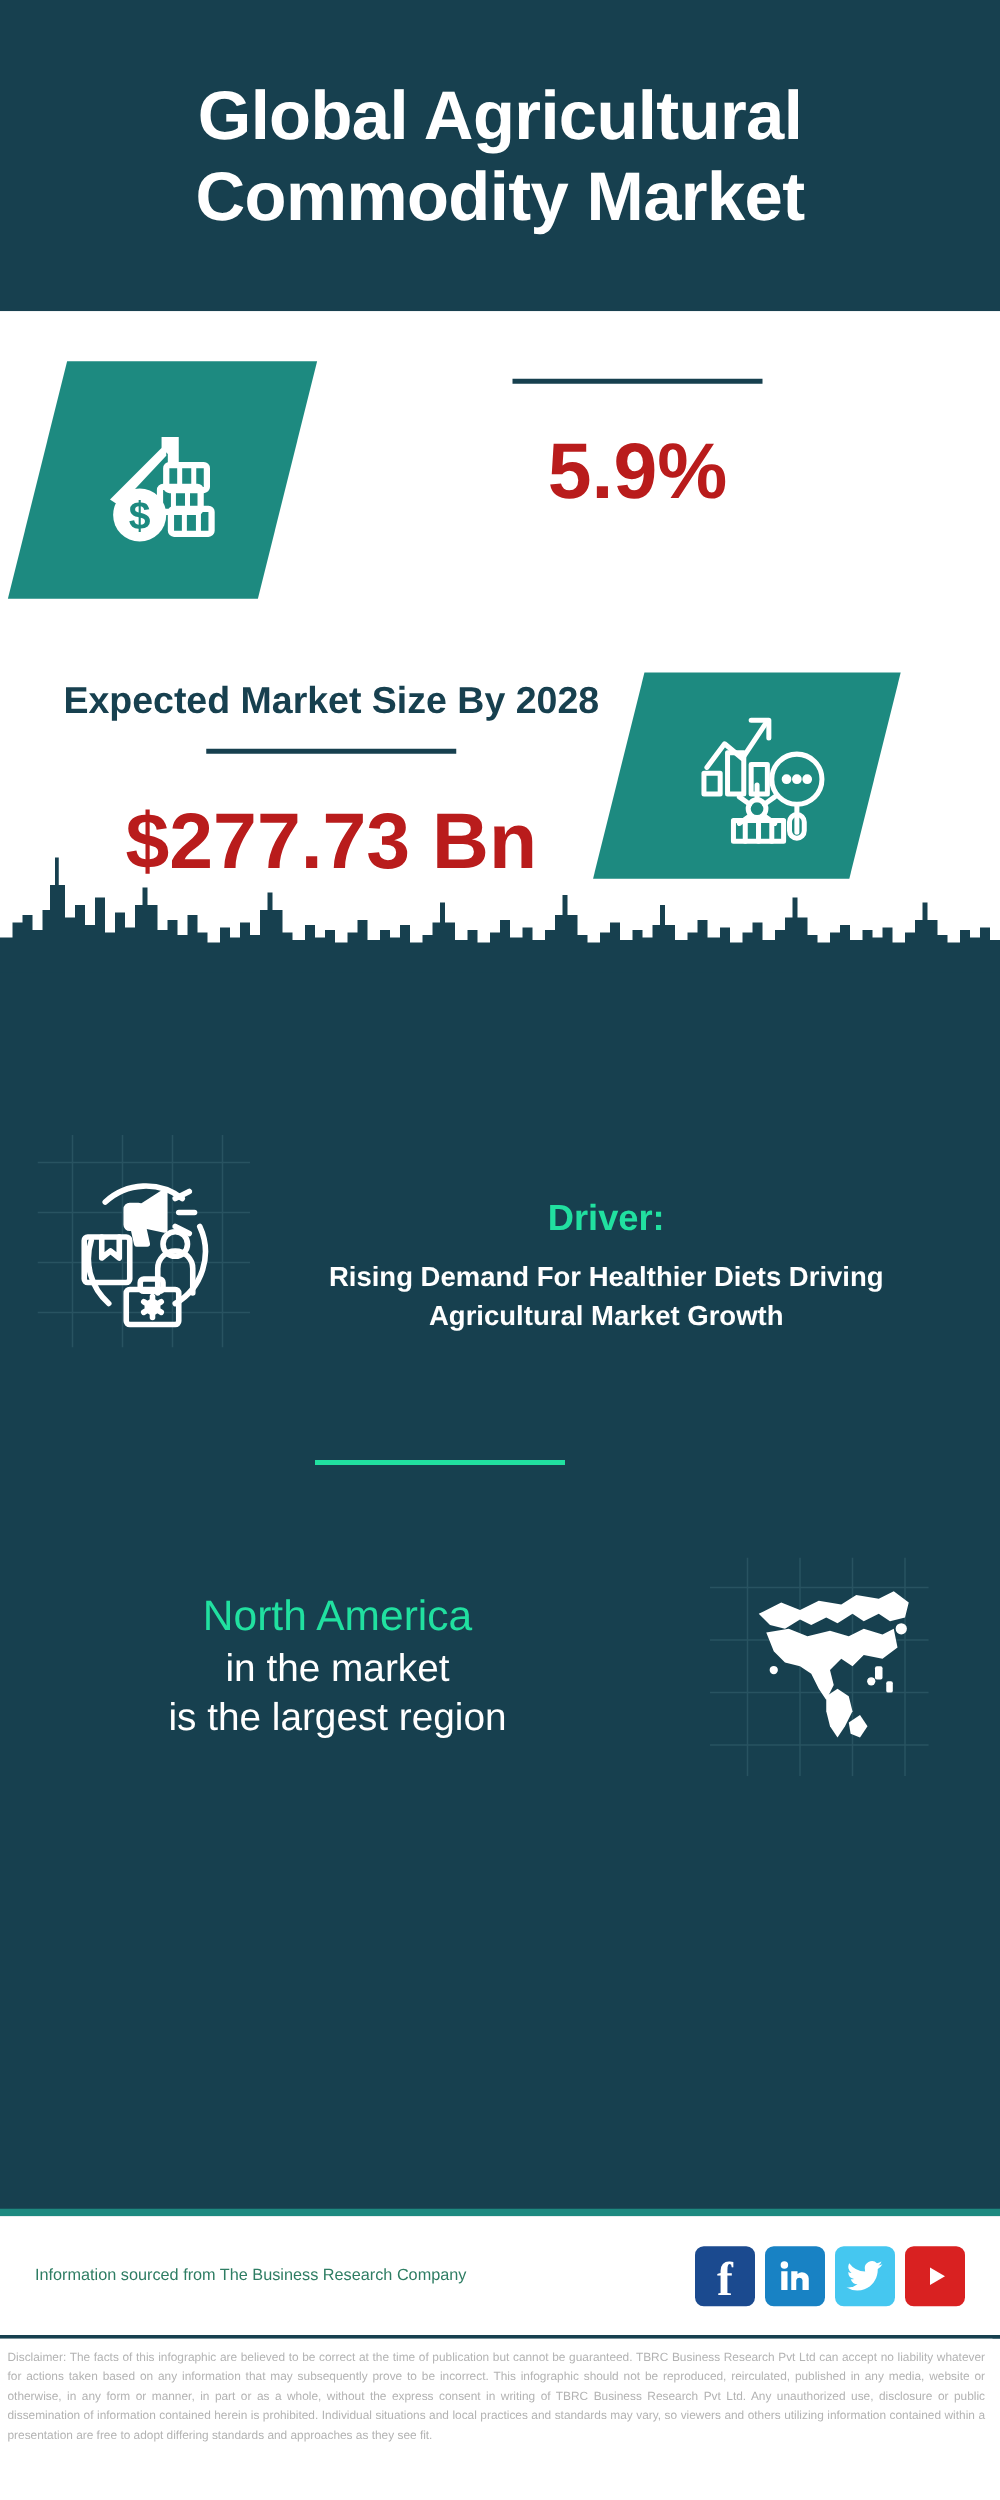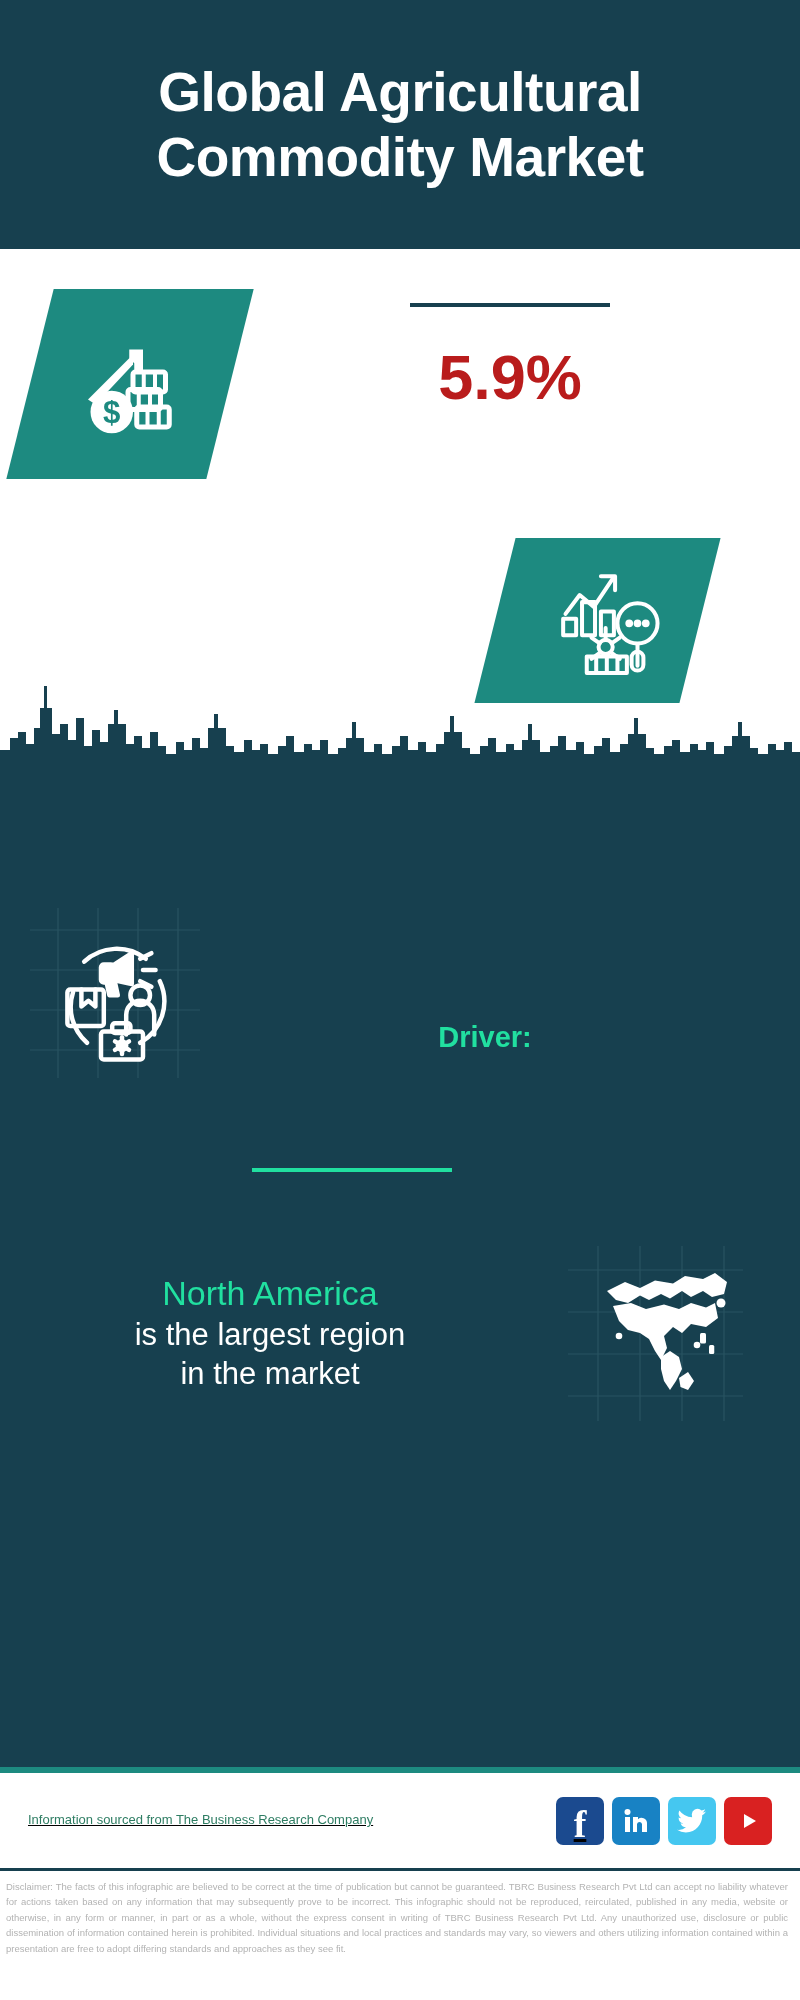--- a/index.html
+++ b/index.html
@@ -220,21 +220,20 @@
 
   
   .source-bar {
     position: relative;
     width: 800px;
     height: 95px;
     background: #ffffff;
     display: flex;
     align-items: center;
     padding: 0 28px;
-    text-decoration: underline;
   }
   .source-text {
     flex: 1;
     color: #2e7d63;
     font-size: 13px;
     line-height: 1.75;
   }
   .socials { display: flex; gap: 8px; align-items: center; }
   .social {
     width: 48px; height: 48px; border-radius: 7px;
@@ -289,20 +288,25 @@
         </g>
       </svg>
     </div>
     <div class="stat1-text">
       <div class="divider-dark"></div>
       <div class="stat-value">5.9%</div>
     </div>
   </div>
 
   <div class="stat2">
+    <div class="stat2-text">
+      <div class="stat-label">Expected Market Size By 2028</div>
+      <div class="divider-dark"></div>
+      <div class="stat-value">$277.73 Bn</div>
+    </div>
     <div class="para-right"></div>
     <div class="para-icon-wrap2">
       <svg width="118" height="118" viewBox="0 0 100 100" aria-hidden="true">
         <g fill="none" stroke="#ffffff" stroke-width="3.4" stroke-linecap="round" stroke-linejoin="round">
           <polyline points="14,44 26,28 38,38 54,14"></polyline>
           <polyline points="44,12 56,12 56,24"></polyline>
           <rect x="12" y="48" width="11" height="14"></rect>
           <rect x="28" y="34" width="11" height="28"></rect>
           <rect x="44" y="42" width="11" height="20"></rect>
           <circle cx="48" cy="72" r="6"></circle>
@@ -365,30 +369,31 @@
             <rect x="48" y="68" width="13" height="7" rx="2"></rect>
             <circle cx="55" cy="84" r="3"></circle>
             <line x1="55" y1="78" x2="55" y2="90"></line>
             <line x1="50" y1="81" x2="60" y2="87"></line>
             <line x1="60" y1="81" x2="50" y2="87"></line>
           </g>
         </svg>
       </div>
       <div class="driver-text-cell">
         <div class="driver-heading">Driver:</div>
+        <div class="driver-body">Rising Demand For Healthier Diets Driving Agricultural Market Growth</div>
       </div>
     </div>
 
     <div class="divider-green"></div>
 
     <div class="region-row">
       <div class="region-text-cell">
         <div class="region-name">North America</div>
+        <div class="region-sub">in the market</div>
         <div class="region-sub">is the largest region</div>
-        <div class="region-sub">in the market</div>
       </div>
       <div class="region-map-cell">
         <svg class="grid-block" style="left:28px; top:8px;" width="175" height="175" viewBox="0 0 175 175">
           <g stroke="#7fb3bd" stroke-width="1.2" opacity="0.55">
             <line x1="30" y1="0" x2="30" y2="175"></line>
               <line x1="72" y1="0" x2="72" y2="175"></line>
             <line x1="114" y1="0" x2="114" y2="175"></line>
               <line x1="156" y1="0" x2="156" y2="175"></line>
             <line x1="0" y1="24" x2="175" y2="24"></line>
               <line x1="0" y1="66" x2="175" y2="66"></line>

